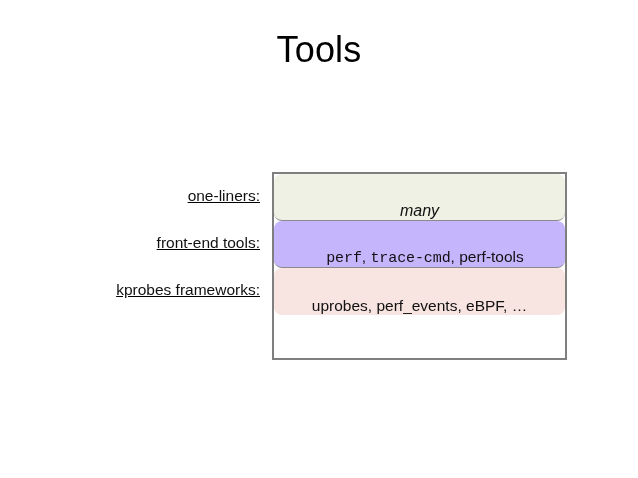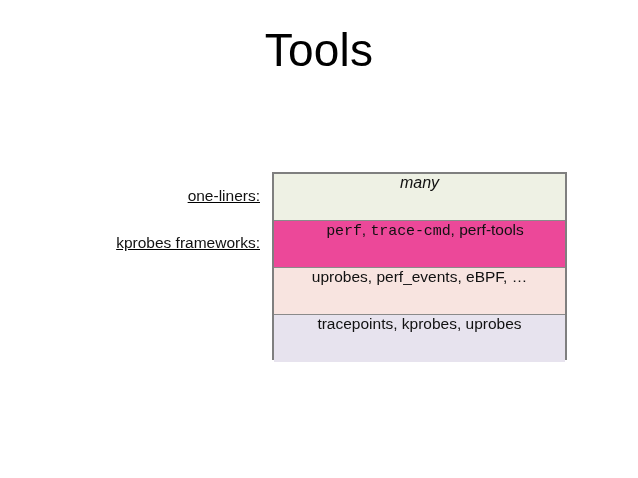--- a/index.html
+++ b/index.html
@@ -24,21 +24,21 @@
     background: #ffffff;
   }
 
   #slide-title {
     position: absolute;
     left: 0;
     top: 28px;
     width: 638px;
     text-align: center;
     font-family: "Liberation Sans", sans-serif;
-    font-size: 46px;
+    font-size: 36px;
     font-weight: 400;
     color: #000000;
     letter-spacing: 0.2px;
     line-height: 44px;
   }
 
   
   #stack {
     position: absolute;
     left: 272px;
@@ -48,27 +48,28 @@
     border: 2px solid #7f7f7f;
     box-sizing: border-box;
     background: #ffffff;
   }
 
   .stack-row {
     position: relative;
     height: 47px;
     box-sizing: border-box;
     display: flex;
-    align-items: flex-start;
+    align-items: flex-end;
     justify-content: center;
     font-family: "Liberation Sans", sans-serif;
     font-size: 15.5px;
     color: #111111;
     border-bottom: 1px solid #8a8a8a;
     white-space: nowrap;
+    border-radius: 8px;
   }
   .stack-row:last-child {
     border-bottom: none;
   }
 
   .stack-row .cell-text {
     display: inline-block;
   }
 
   .row-0 { background: #eef1e4; }
@@ -112,38 +113,36 @@
 </style>
 </head>
 <body>
 
 <div id="slide">
 
   <div id="slide-title">Tools</div>
 
   <div id="labels">
     <div class="label-row">one-liners:</div>
+    <div class="label-row">front-end tools:</div>
     <div class="label-row">kprobes frameworks:</div>
   </div>
 
   <div id="stack" style="border-color: rgb(127, 127, 127);">
 
     <div class="stack-row row-0" style="background: rgb(238, 241, 228); border-bottom-color: rgb(138, 138, 138);">
       <span class="cell-text italic-text">many</span>
     </div>
 
-    <div class="stack-row row-1" style="background: #ec4899; border-bottom-color: rgb(138, 138, 138); padding-left: 11px;">
+    <div class="stack-row row-1" style="background: #c4b5fd; border-bottom-color: rgb(138, 138, 138); padding-left: 11px;">
       <span class="cell-text">
         <span class="mono">perf</span><span>, </span><span class="mono">trace-cmd</span><span>, perf-tools</span>
       </span>
     </div>
 
     <div class="stack-row row-2" style="background: rgb(248, 228, 224); border-bottom-color: rgb(138, 138, 138);">
       <span class="cell-text">uprobes, perf_events, eBPF, …</span>
     </div>
 
-    <div class="stack-row row-3" style="background: rgb(231, 227, 238);">
-      <span class="cell-text">tracepoints, kprobes, uprobes</span>
-    </div>
 
   </div>
 
 </div>
 
 </body></html>

